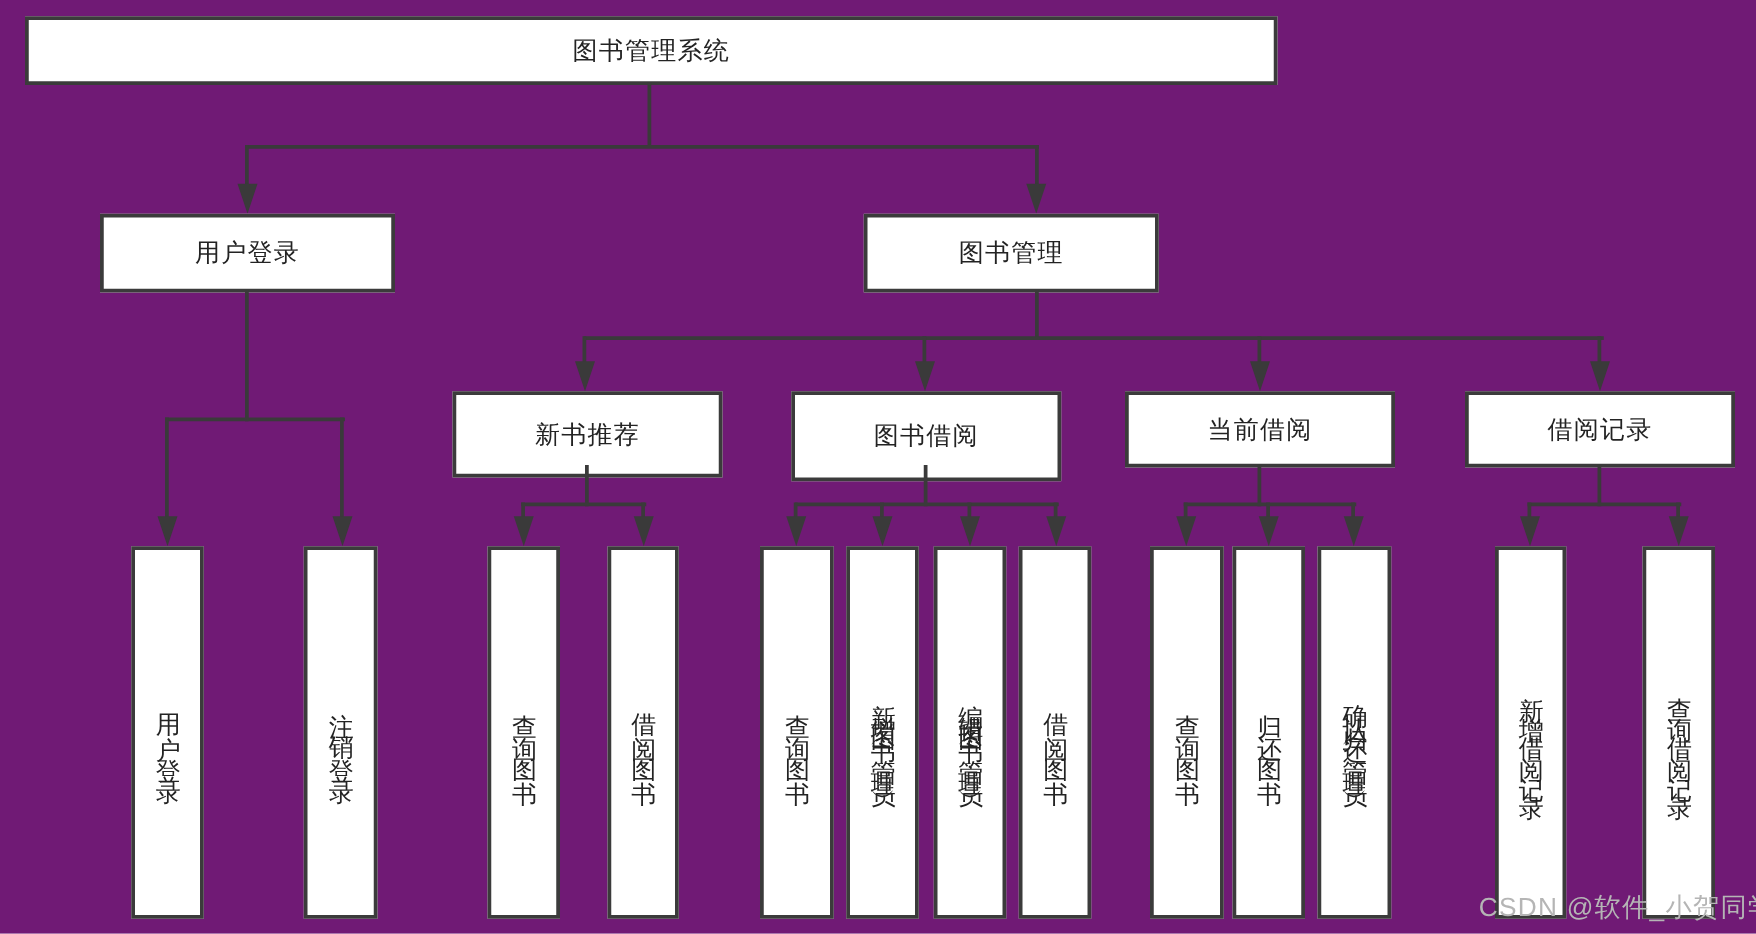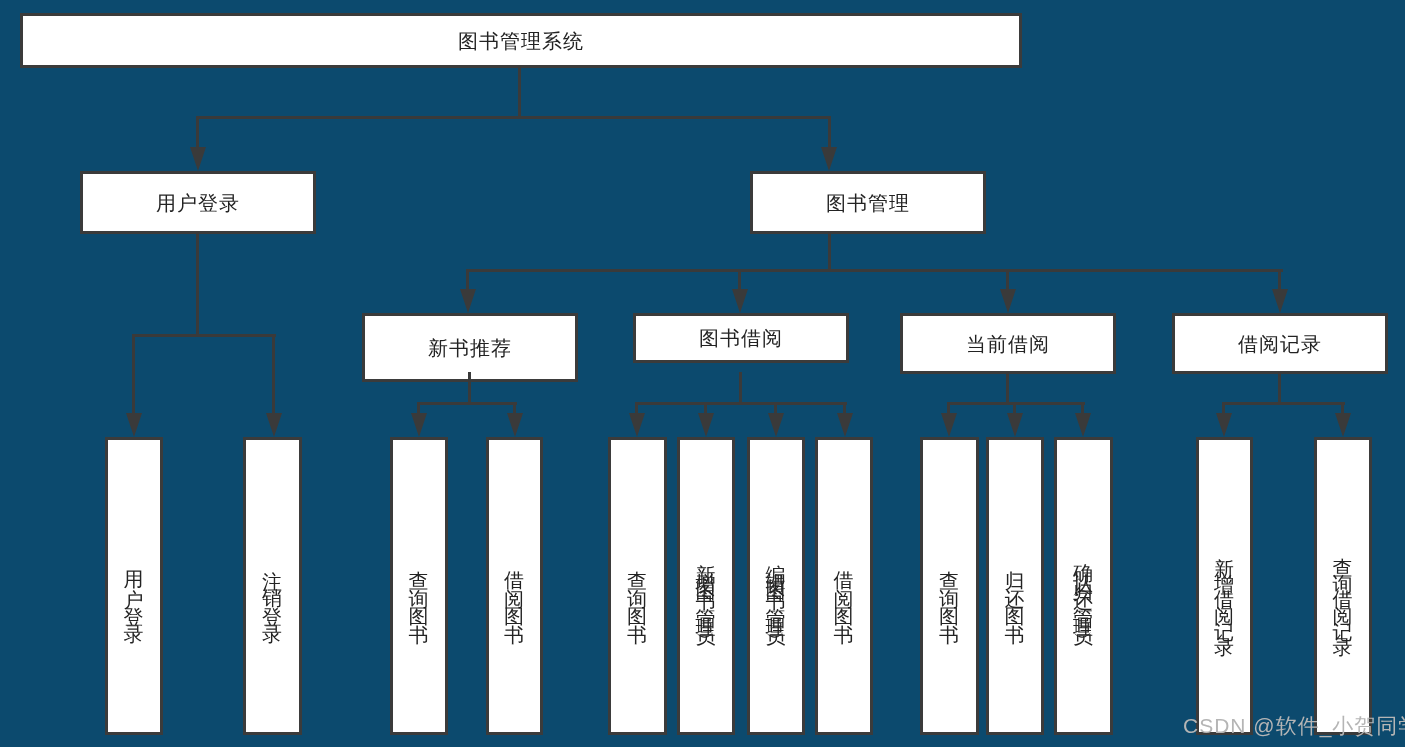--- a/index.html
+++ b/index.html
@@ -1,17 +1,17 @@
 <!DOCTYPE html>
 <html><head>
 <meta charset="utf-8">
 <style>
   html,body{margin:0;padding:0;background:#ffffff;}
   #stage{
-    position:relative;width:1405px;height:747px;background:#0c4a6e;
+    position:relative;width:1405px;height:747px;background:#701a75;
     font-family:"Liberation Sans","DejaVu Sans",sans-serif;color:#232323;
     overflow:hidden;
   }
   .box{
     position:absolute;background:#ffffff;border:3px solid #3b3b3b;
     box-sizing:border-box;display:flex;align-items:center;justify-content:center;
     font-size:20px;line-height:1;letter-spacing:1px;
   }
   .leaf{top:437px;height:298px;}
   .vtext{
@@ -43,21 +43,21 @@
   <div class="vline" style="left:518px;top:66px;width:3px;height:52px;"></div>
   <div class="hline" style="left:197px;top:116px;width:634px;height:3px;"></div>
   <div class="vline" style="left:196px;top:116px;width:3px;height:34px;"></div>
   <div class="ah" style="left:190px;top:147px;"></div>
   <div class="vline" style="left:828px;top:116px;width:3px;height:34px;"></div>
   <div class="ah" style="left:821px;top:147px;"></div>
 
   <div class="box" style="left:80px;top:171px;width:236px;height:63px;">
     <span>用户登录</span>
   </div>
-  <div class="box" style="left:750px;top:171px;width:236px;height:63px;">
+  <div class="box" style="left:691px;top:171px;width:236px;height:63px;">
     <span>图书管理</span>
   </div>
 
   <div class="vline" style="left:196px;top:232px;width:3px;height:105px;"></div>
   <div class="hline" style="left:132px;top:334px;width:144px;height:3px;"></div>
   <div class="vline" style="left:132px;top:334px;width:3px;height:82px;"></div>
   <div class="ah" style="left:126px;top:413px;"></div>
   <div class="vline" style="left:272px;top:334px;width:3px;height:82px;"></div>
   <div class="ah" style="left:266px;top:413px;"></div>
 
@@ -68,21 +68,21 @@
   <div class="vline" style="left:738px;top:269px;width:3px;height:24px;"></div>
   <div class="ah" style="left:732px;top:289px;"></div>
   <div class="vline" style="left:1006px;top:269px;width:3px;height:24px;"></div>
   <div class="ah" style="left:1000px;top:289px;"></div>
   <div class="vline" style="left:1278px;top:269px;width:3px;height:24px;"></div>
   <div class="ah" style="left:1272px;top:289px;"></div>
 
   <div class="box" style="left:362px;top:313px;width:216px;height:69px;">
     <span>新书推荐</span>
   </div>
-  <div class="box" style="left:633px;top:313px;width:216px;height:50px;">
+  <div class="box" style="left:633px;top:313px;width:216px;height:72px;">
     <span>图书借阅</span>
   </div>
   <div class="box" style="left:900px;top:313px;width:216px;height:61px;">
     <span>当前借阅</span>
   </div>
   <div class="box" style="left:1172px;top:313px;width:216px;height:61px;">
     <span>借阅记录</span>
   </div>
 
   <div class="vline" style="left:468px;top:372px;width:3px;height:33px;"></div>

